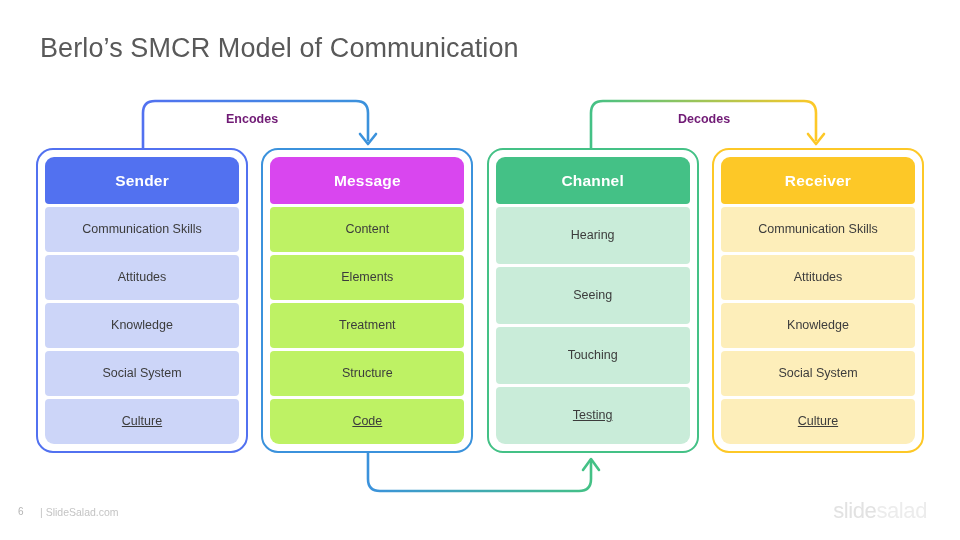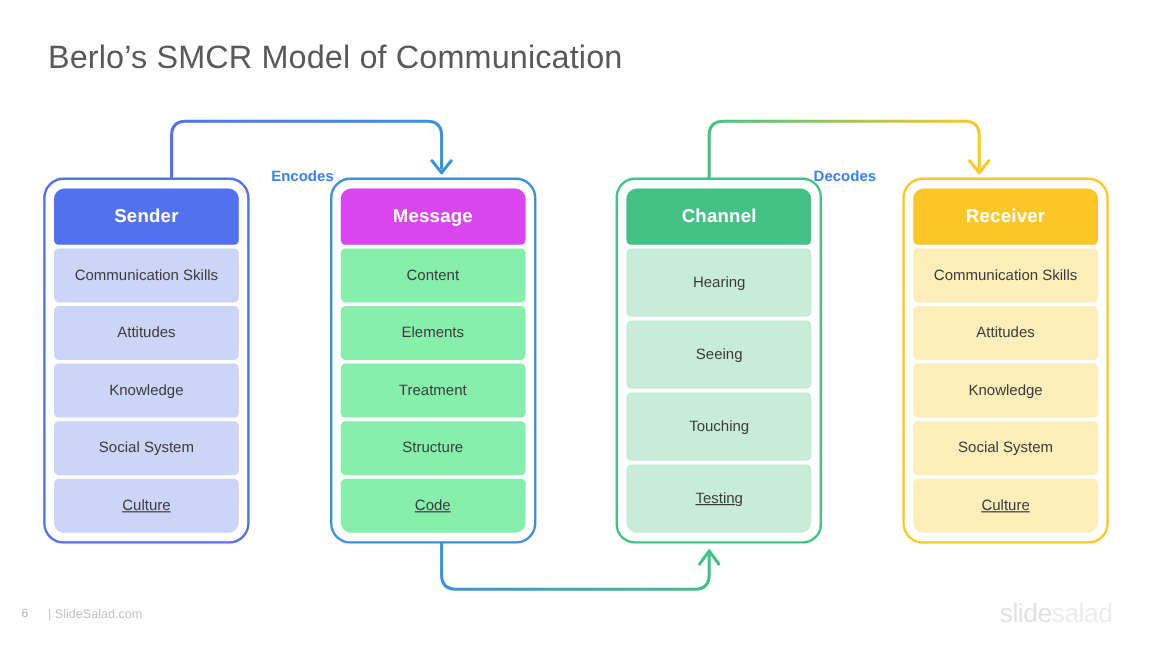--- a/index.html
+++ b/index.html
@@ -37,42 +37,41 @@
     left: 0; top: 0;
     width: 960px; height: 540px;
     pointer-events: none;
   }
 
   
   .conn-label {
     position: absolute;
     font-size: 12.5px;
     font-weight: 700;
-    color: #3b82f6;
+    color: #701a75;
     background: #ffffff;
     padding: 0 8px;
     white-space: nowrap;
-    margin-top: 28px;
   }
   #label-encodes { left: 218px; top: 112px; }
   #label-decodes { left: 670px; top: 112px; }
 
   
   .columns {
     position: absolute;
     left: 36px;
     top: 148px;
     width: 888px;
     height: 305px;
     display: flex;
     justify-content: space-between;
   }
 
   .card {
-    width: 172px;
+    width: 212px;
     height: 305px;
     border-radius: 17px;
     border: 2.5px solid #000;
     background: #ffffff;
     padding: 7px;
     display: flex;
     flex-direction: column;
     gap: 3px;
   }
 
@@ -102,21 +101,21 @@
   }
   .card-row:last-child { border-radius: 4px 4px 9px 9px; text-decoration: underline; }
 
   
   .card.sender   { border-color: #5271f0; }
   .card.sender   .card-header { background: #5271f0; }
   .card.sender   .card-row    { background: #ccd5f8; }
 
   .card.message  { border-color: #3b92dc; }
   .card.message  .card-header { background: #d946ef; }
-  .card.message  .card-row    { background: #86efac; }
+  .card.message  .card-row    { background: #bef264; }
 
   .card.channel  { border-color: #44c186; border-radius: 16px; }
   .card.channel  .card-header { background: #44c186; }
   .card.channel  .card-row    { background: #c9ecd9; }
 
   .card.receiver { border-color: #fdc827; }
   .card.receiver .card-header { background: #fdc827; }
   .card.receiver .card-row    { background: #fdeeba; }
 
   

